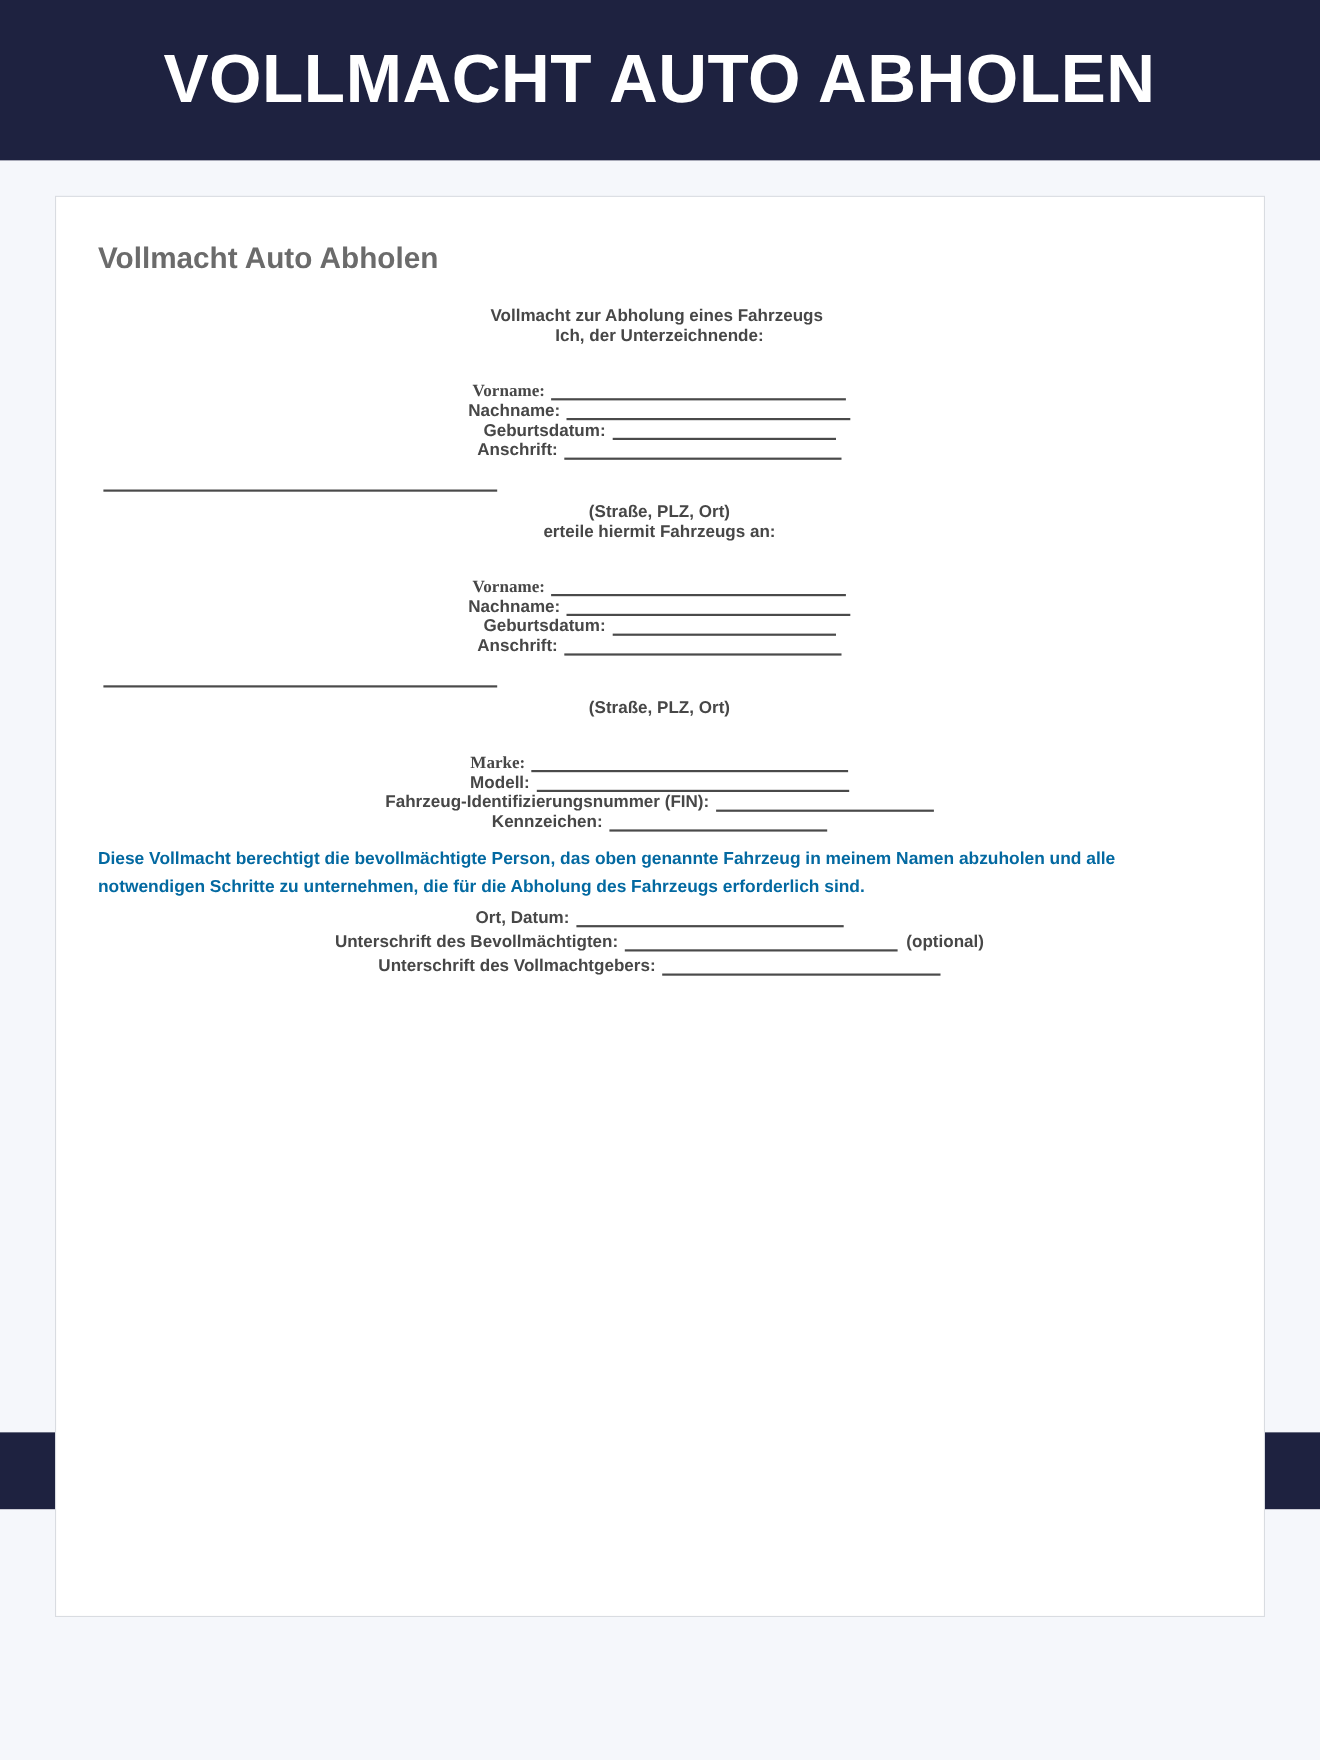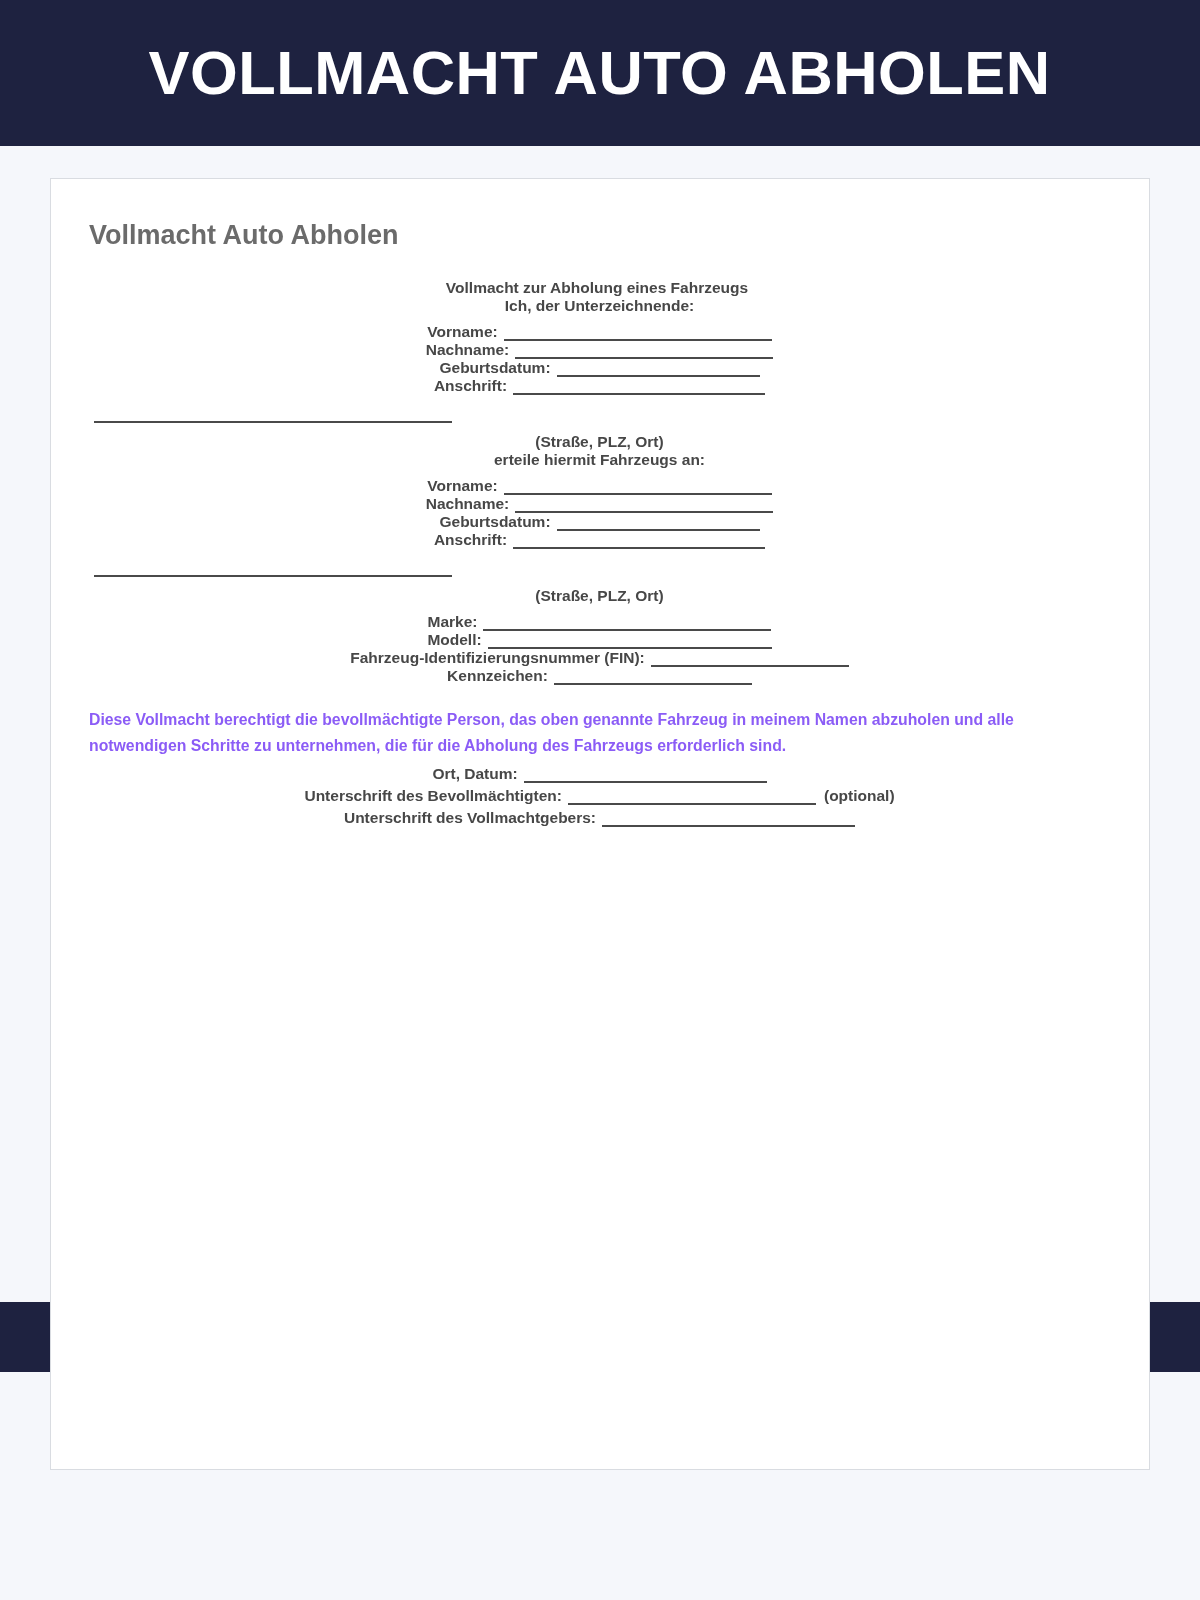--- a/index.html
+++ b/index.html
@@ -77,21 +77,21 @@
   .line {
     color: #474747;
     font-size: 15.5px;
     font-weight: 700;
     white-space: nowrap;
     text-align: center;
   }
   .line.tight      { margin: 0; }
   .line.indent     { padding-left: 5px; }
   .line.gap-sm     { }
-  .line.gap-md     { margin-top: 8px; }
+  .line.gap-md     { margin-top: 32px; font-family: Liberation Serif, serif; }
 
   .rule {
     display: inline-block;
     border-bottom: 2px solid #4a4a4a;
     vertical-align: -4px;
     margin-left: 6px;
   }
   .rule.w270 { width: 268px; }
   .rule.w260 { width: 258px; }
   .rule.w255 { width: 252px; }
@@ -105,26 +105,26 @@
 
   .rule-standalone {
     display: block;
     width: 358px;
     border-bottom: 2px solid #4a4a4a;
     margin: 26px 0 10px 5px;
     height: 0;
   }
 
   .paragraph {
-    color: #8b5cf6;
+    color: #0369a1;
     font-size: 15.8px;
     font-weight: 700;
     line-height: 1.62;
     width: 980px;
-    margin: 22px 0 0 0;
+    margin: 11px 0 0 0;
   }
 
   .optional-tail {
     font-weight: 700;
   }
 
   
   .footer {
     height: 70px;
     background: #1e2240;

